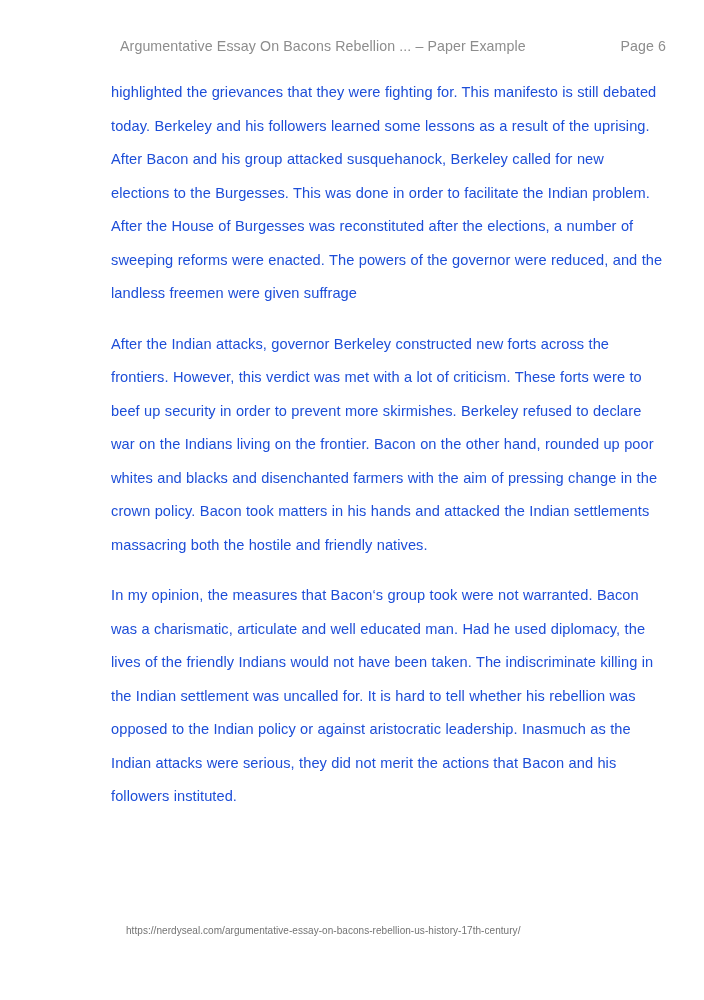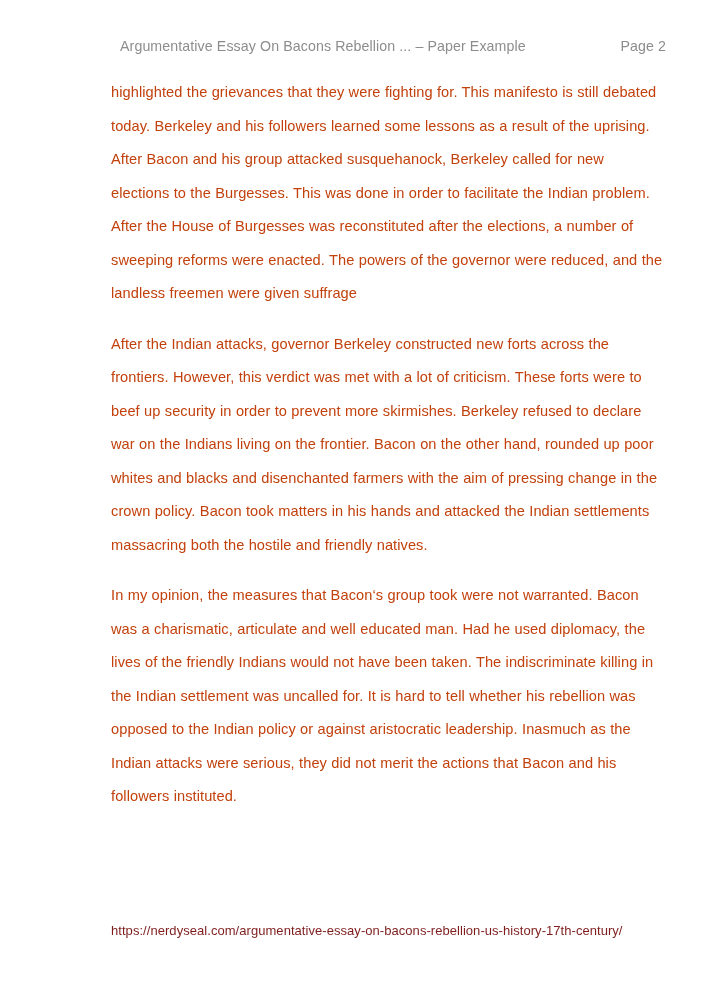--- a/index.html
+++ b/index.html
@@ -52,50 +52,50 @@
     position: absolute;
     top: 76px;
     left: 99px;
     width: 554px;
   }
 
   .para {
     margin: 0 0 17px 0;
     font-size: 14.6px;
     line-height: 33.5px;
-    color: #c2410c;
+    color: #1d4ed8;
     text-align: left;
     letter-spacing: 0.08px;
     word-spacing: 0.2px;
   }
   .para:last-child {
     margin-bottom: 0;
   }
 
   
   .doc-footer {
     position: absolute;
     top: 921px;
-    left: 99px;
+    left: 114px;
     width: 556px;
-    font-size: 13px;
+    font-size: 10px;
     line-height: 19px;
-    color: #7f1d1d;
+    color: #737373;
     letter-spacing: 0.05px;
     word-break: break-word;
   }
 </style>
 </head>
 <body>
 
 <div class="page">
 
   <div class="doc-header">
     <span class="title">Argumentative Essay On Bacons Rebellion ... – Paper Example</span>
-    <span class="page-num">Page 2</span>
+    <span class="page-num">Page 6</span>
   </div>
 
   <div class="doc-body">
     <p class="para">highlighted the grievances that they were fighting for. This manifesto is still debated today. Berkeley and his followers learned some lessons as a result of the uprising. After Bacon and his group attacked susquehanock, Berkeley called for new elections to the Burgesses. This was done in order to facilitate the Indian problem. After the House of Burgesses was reconstituted after the elections, a number of sweeping reforms were enacted. The powers of the governor were reduced, and the landless freemen were given suffrage</p>
     <p class="para">After the Indian attacks, governor Berkeley constructed new forts across the frontiers. However, this verdict was met with a lot of criticism. These forts were to beef up security in order to prevent more skirmishes. Berkeley refused to declare war on the Indians living on the frontier. Bacon on the other hand, rounded up poor whites and blacks and disenchanted farmers with the aim of pressing change in the crown policy. Bacon took matters in his hands and attacked the Indian settlements massacring both the hostile and friendly natives.</p>
     <p class="para">In my opinion, the measures that Bacon‘s group took were not warranted. Bacon was a charismatic, articulate and well educated man. Had he used diplomacy, the lives of the friendly Indians would not have been taken. The indiscriminate killing in the Indian settlement was uncalled for. It is hard to tell whether his rebellion was opposed to the Indian policy or against aristocratic leadership. Inasmuch as the Indian attacks were serious, they did not merit the actions that Bacon and his followers instituted.</p>
   </div>
 
   <div class="doc-footer">https://nerdyseal.com/argumentative-essay-on-bacons-rebellion-us-history-17th-century/</div>
 

